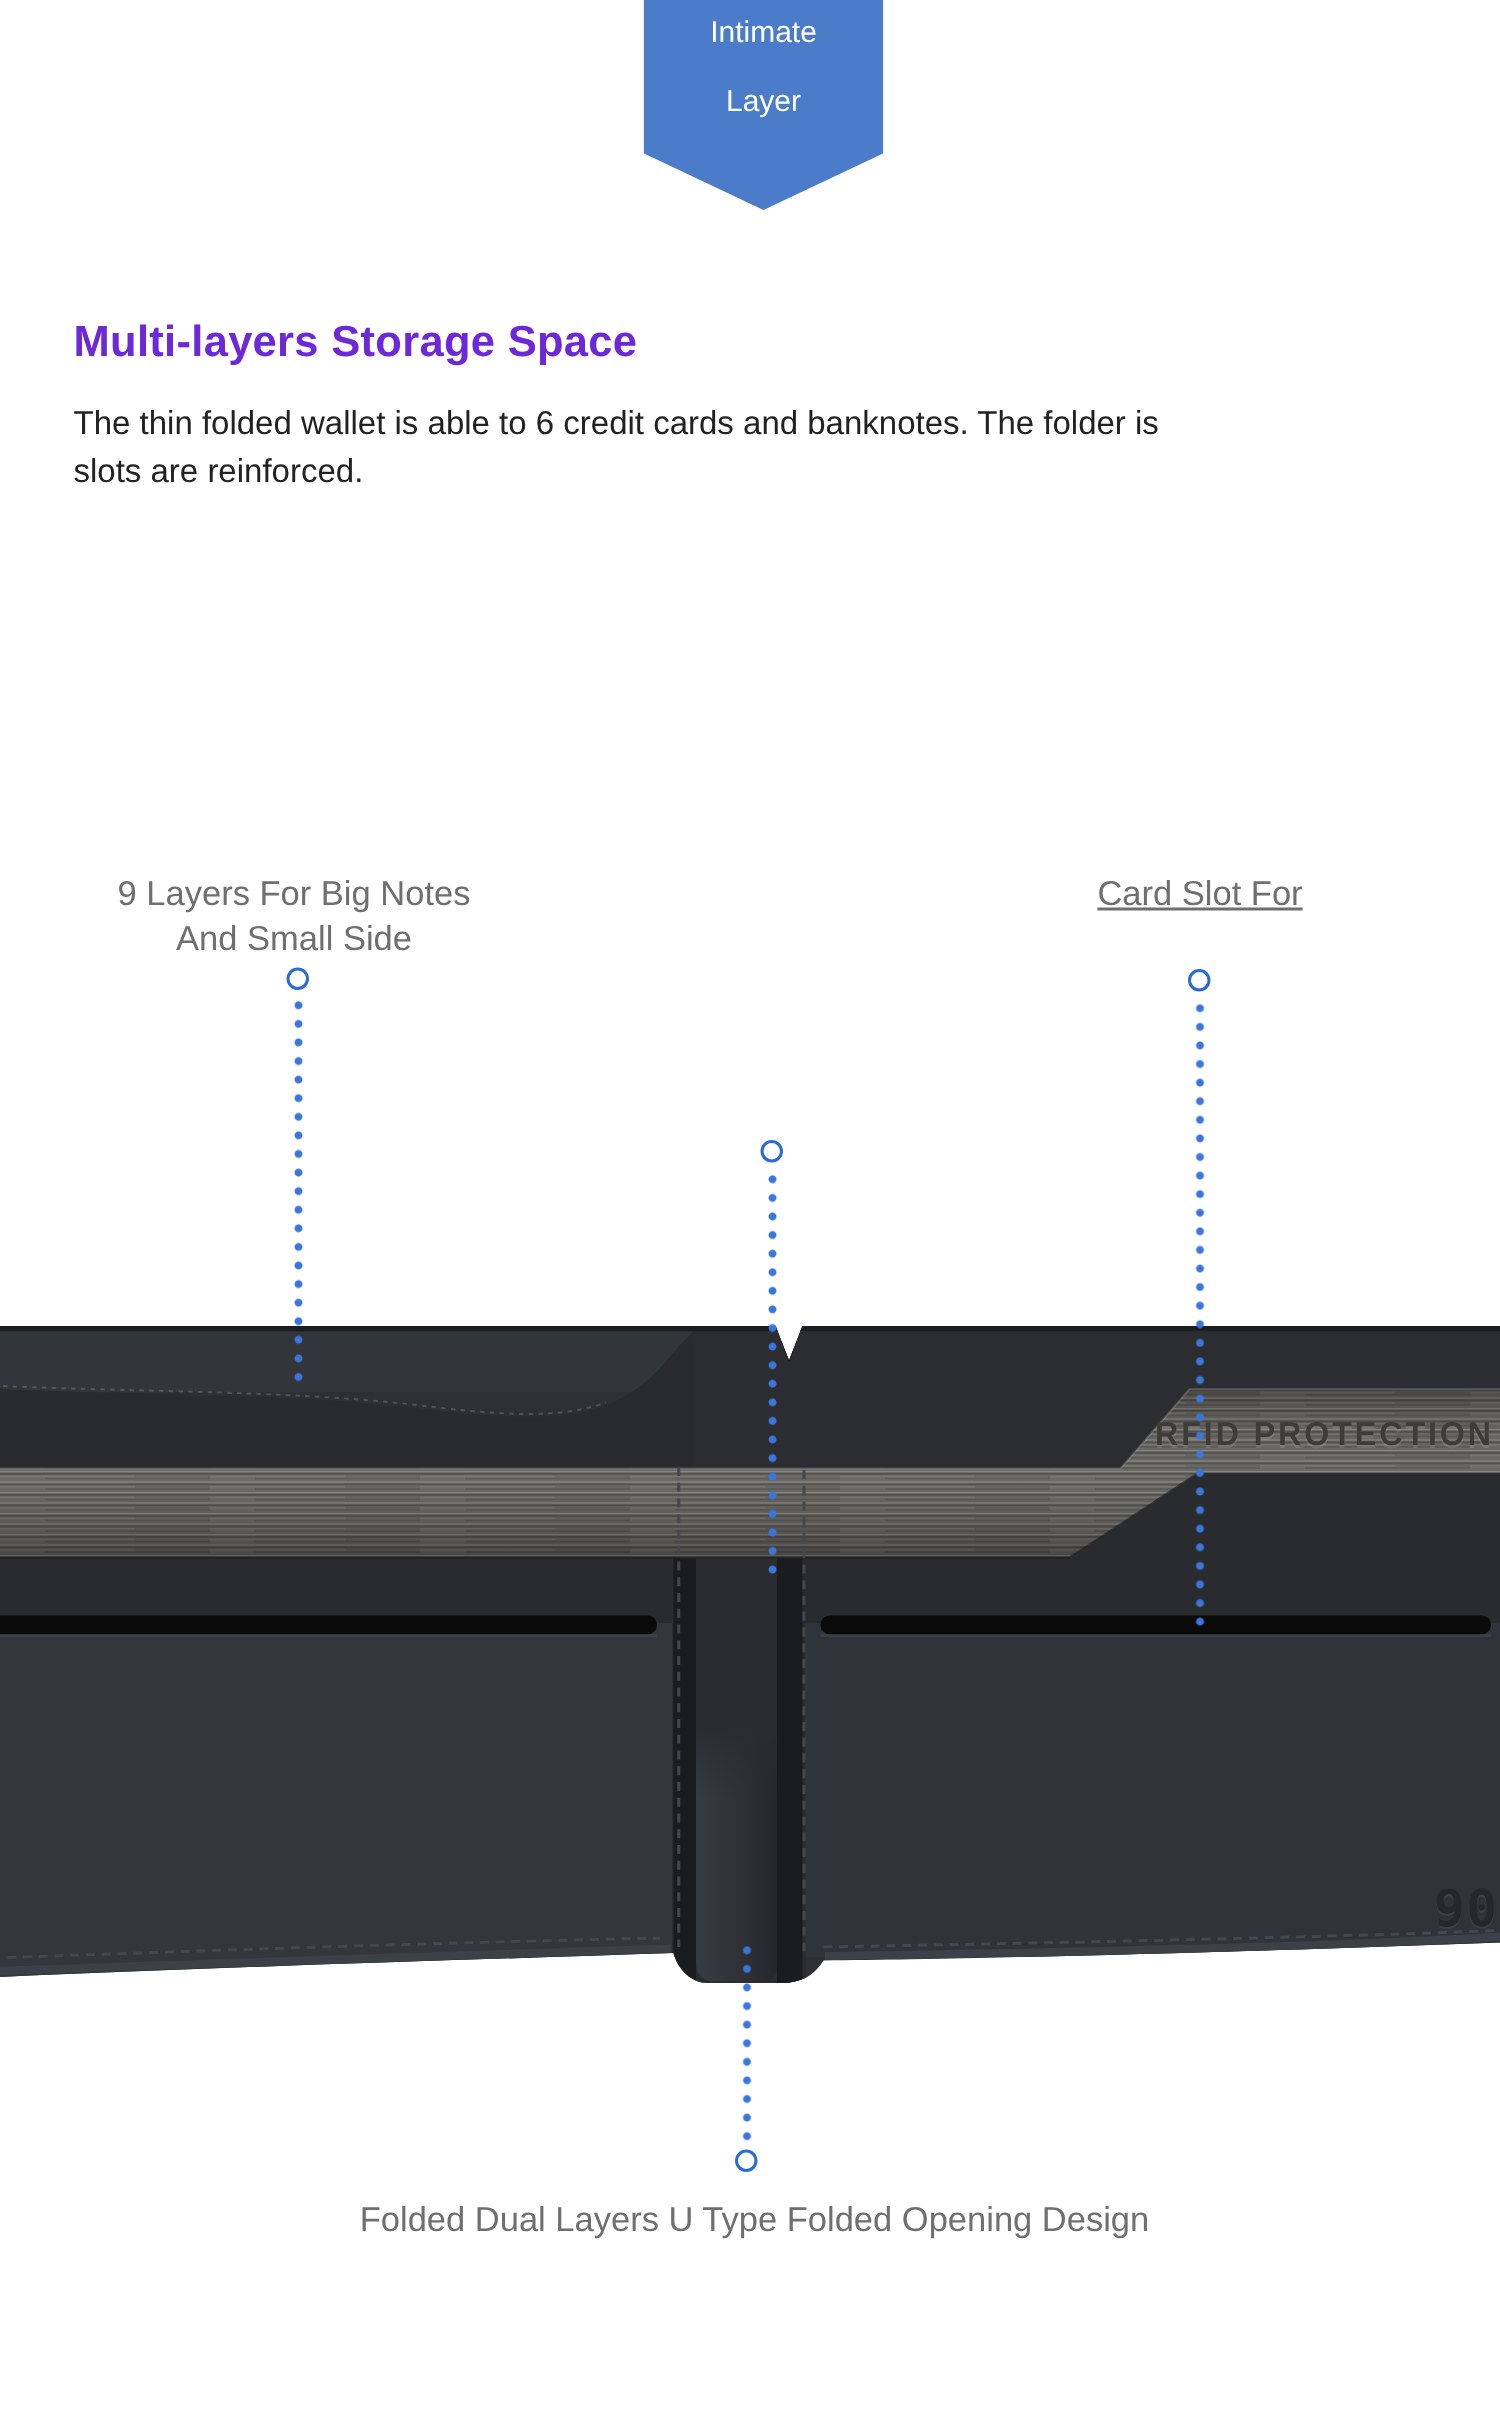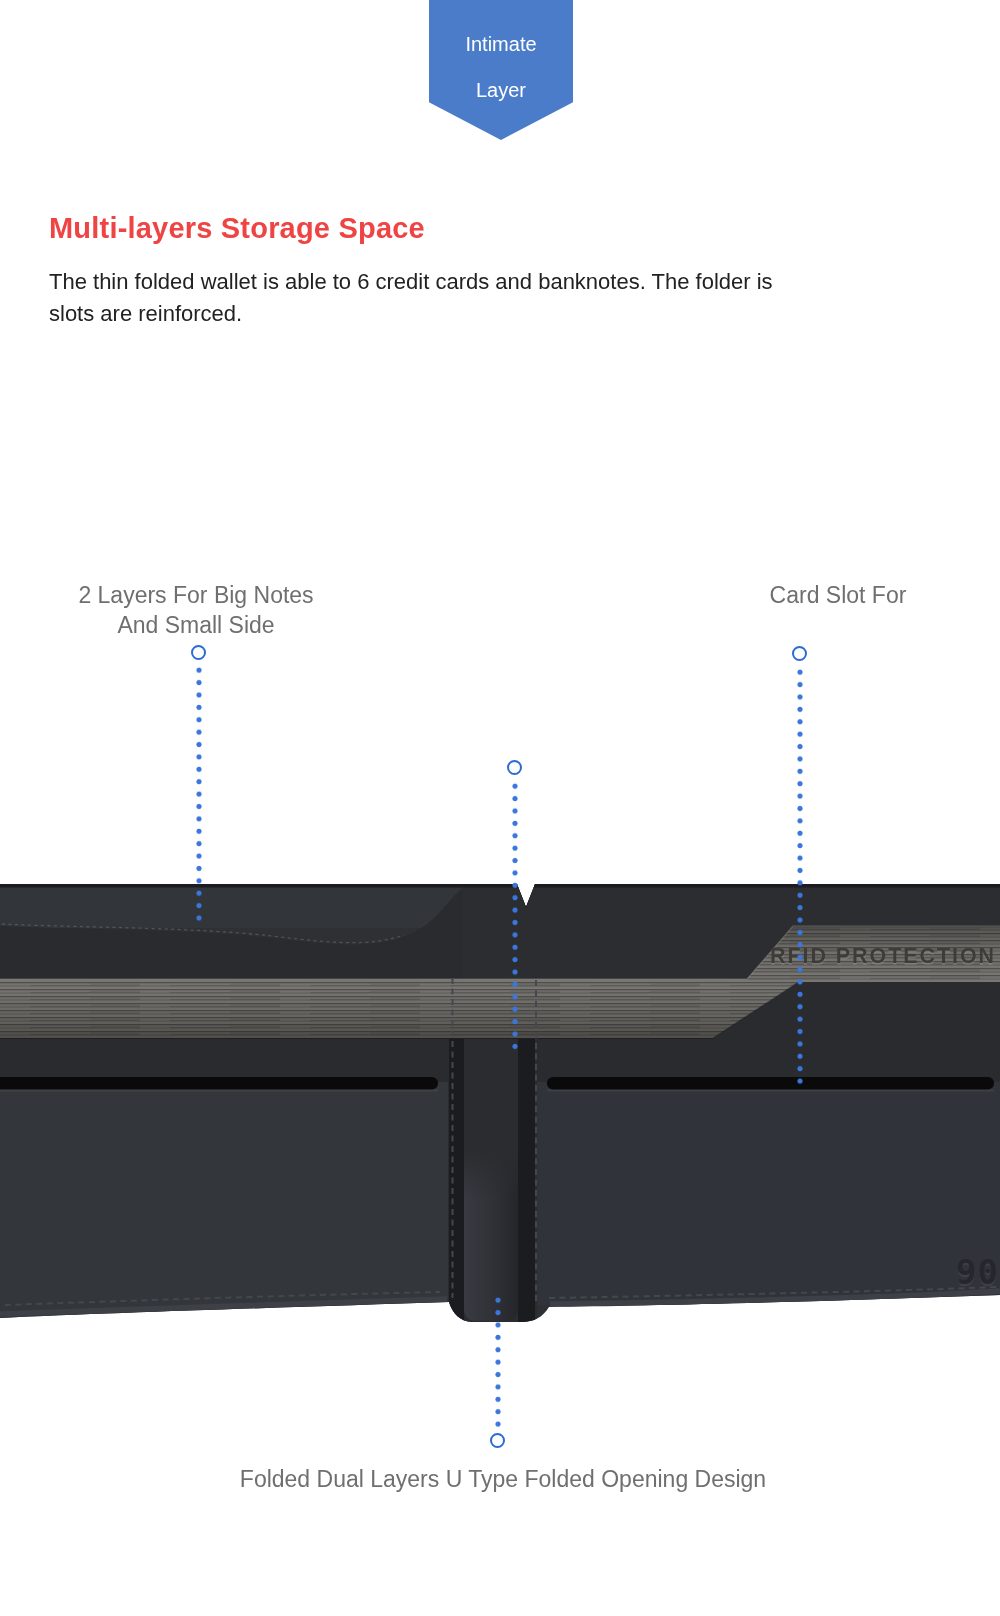--- a/index.html
+++ b/index.html
@@ -2,43 +2,43 @@
 <html><head>
 <meta charset="utf-8">
 <style>
   html,body{margin:0;padding:0;background:#ffffff;}
   .page{
     position:relative;width:1000px;height:1616px;background:#ffffff;overflow:hidden;
     font-family:"Liberation Sans", sans-serif;
   }
   
   .ribbon{
-    position:absolute;left:429px;top:0;width:144px;height:140px;
+    position:absolute;left:429px;top:0;width:160px;height:140px;
     background:#4a7cca;
     clip-path:polygon(0 0,100% 0,100% 73%,50% 100%,0 73%);
     display:flex;flex-direction:column;align-items:center;
-    padding-top:31px;row-gap:19px;box-sizing:border-box;
+    padding-top:9px;row-gap:19px;box-sizing:border-box;
     color:#ffffff;font-size:20px;line-height:27px;font-weight:400;
   }
   
   .title{
     position:absolute;left:49px;top:212px;margin:0;
-    font-size:29px;font-weight:700;color:#ef4444;letter-spacing:.2px;
+    font-size:29px;font-weight:700;color:#6d28d9;letter-spacing:.2px;
   }
   .desc{
     position:absolute;left:49px;top:266px;width:860px;
     font-size:22px;line-height:31.5px;color:#222222;
   }
   
   .callout{
     position:absolute;text-align:center;color:#6f6f6f;
     font-size:23px;line-height:30px;z-index:4;
   }
   .co-notes{left:16px;top:580px;width:360px;}
-  .co-cards{left:688px;top:580px;width:300px;}
+  .co-cards{left:650px;top:580px;width:300px;text-decoration:underline;}
   .co-side{left:363px;top:729px;width:300px;}
   .co-fold{left:98px;top:1464px;width:810px;}
   
   .marker{
     position:absolute;width:15px;height:15px;border-radius:50%;
     border:2.5px solid #2b6cd4;background:#ffffff;box-sizing:border-box;z-index:5;
   }
   .mk-notes{left:191px;top:645px;}
   .mk-cards{left:792px;top:646px;}
   .mk-side{left:507px;top:760px;}
@@ -157,21 +157,21 @@
       <path d="M536,980 L536,1305" fill="none" stroke="#44474d" stroke-width="2" stroke-dasharray="6,4.5"></path>
       <path d="M5,1305 C150,1300 300,1295 440,1292" fill="none" stroke="#44474d" stroke-width="2" stroke-dasharray="6,4.5"></path>
       <path d="M549,1298 C720,1295 900,1291 997,1287" fill="none" stroke="#44474d" stroke-width="2" stroke-dasharray="6,4.5"></path>
 
       <text x="956" y="1285.5" font-family="DejaVu Sans Mono, monospace" font-weight="700" font-size="34" letter-spacing="1" fill="rgba(255,255,255,0.07)">90</text>
       <text x="956" y="1284" font-family="DejaVu Sans Mono, monospace" font-weight="700" font-size="34" letter-spacing="1" fill="#25272c">90</text>
     </g>
   </svg>
 
   <div class="callout co-notes">
-    <div>2 Layers For Big Notes</div>
+    <div>9 Layers For Big Notes</div>
     <div>And Small Side</div>
   </div>
   <div class="marker mk-notes"></div>
   <div class="dotline dl-notes"></div>
 
   <div class="callout co-cards">
     <div>Card Slot For</div>
   </div>
   <div class="marker mk-cards"></div>
   <div class="dotline dl-cards"></div>

